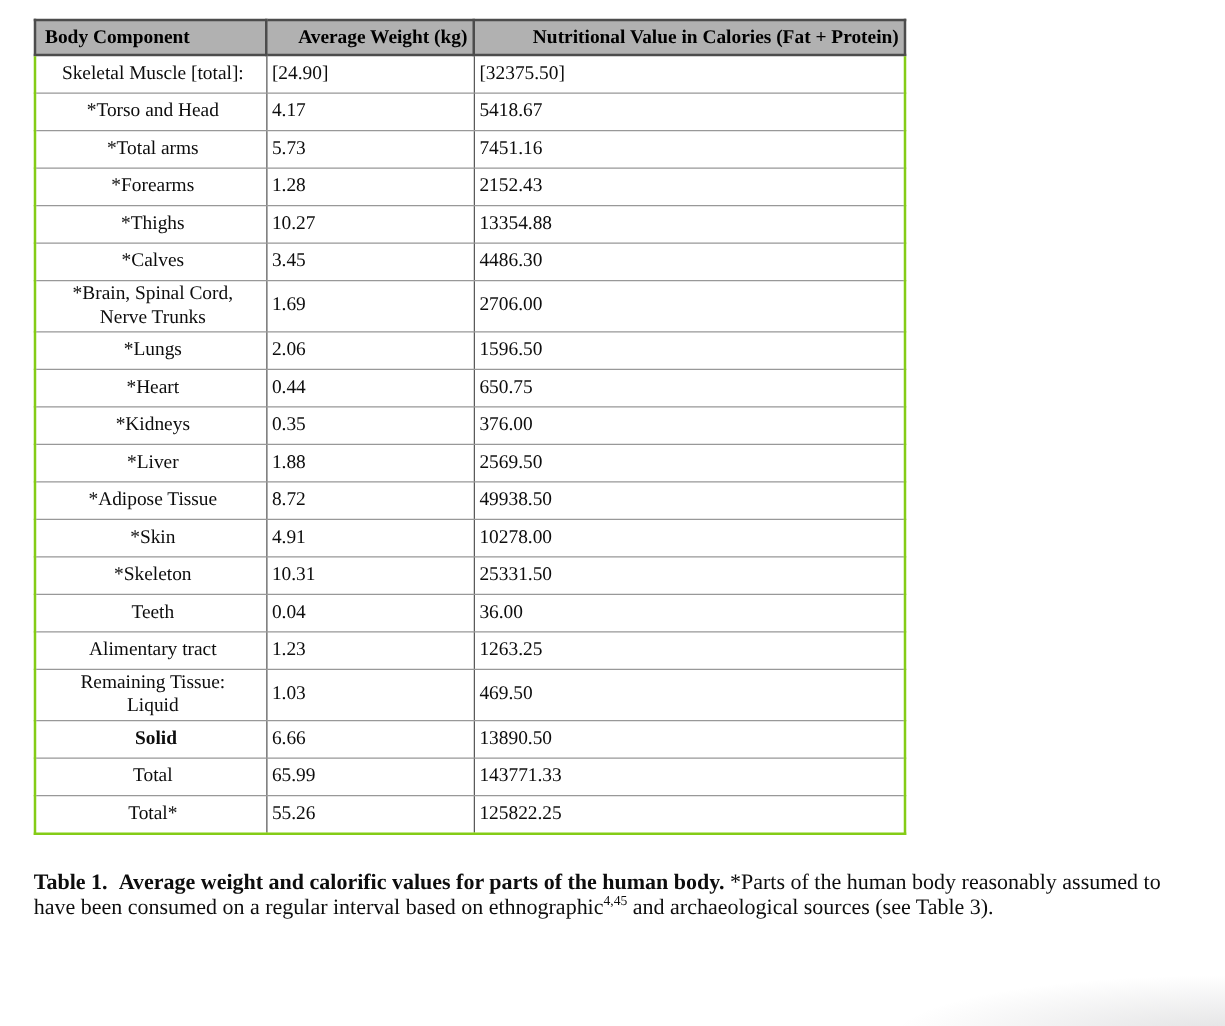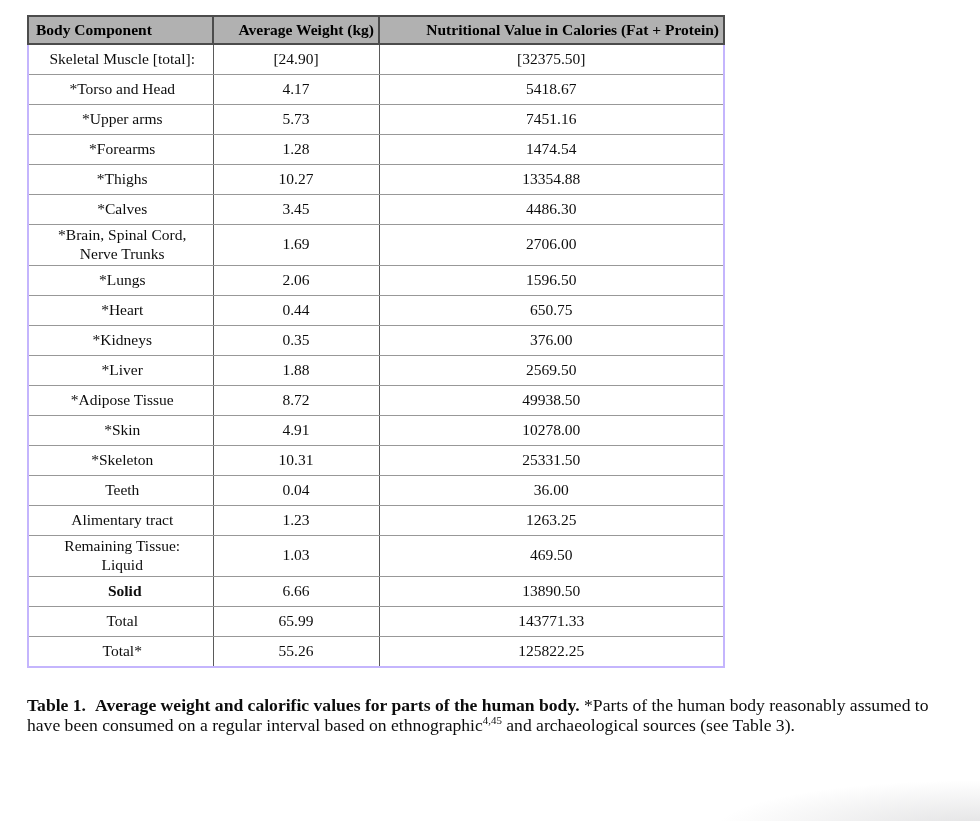--- a/index.html
+++ b/index.html
@@ -17,21 +17,21 @@
   }
   .content {
     position: absolute;
     top: 15px;
     left: 27px;
   }
   table.data-table {
     border-collapse: collapse;
     table-layout: fixed;
     width: 696px;
-    border: 2px solid #c4b5fd;
+    border: 2px solid #84cc16;
   }
   col.c1 { width: 185px; }
   col.c2 { width: 166px; }
   col.c3 { width: 345px; }
   th {
     background: #b1b1b1;
     border: 2px solid #4c4c4c;
     font-size: 15.5px;
     font-weight: bold;
     height: 26px;
@@ -49,21 +49,21 @@
     height: 27px;
     padding: 1px 4px;
     line-height: 1.22;
   }
   td.c-component {
     text-align: center;
     padding-left: 7px;
     white-space: pre-line;
   }
   td.c-component.sub { padding-left: 12px; font-weight: bold; }
-  td.c-weight, td.c-calories { text-align: center; }
+  td.c-weight, td.c-calories { text-align: left; }
   .caption {
     margin: 27px 0 0 0;
     width: 928px;
     font-size: 17.6px;
     line-height: 1.18;
     color: #0d0d0d;
   }
   .cap-label {
     font-weight: bold;
     margin-right: 9px;
@@ -107,28 +107,28 @@
     <td class="c-component">Skeletal Muscle [total]:</td>
     <td class="c-weight">[24.90]</td>
     <td class="c-calories">[32375.50]</td>
   </tr>
         <tr>
     <td class="c-component">*Torso and Head</td>
     <td class="c-weight">4.17</td>
     <td class="c-calories">5418.67</td>
   </tr>
         <tr>
-    <td class="c-component">*Upper arms</td>
+    <td class="c-component">*Total arms</td>
     <td class="c-weight">5.73</td>
     <td class="c-calories">7451.16</td>
   </tr>
         <tr>
     <td class="c-component">*Forearms</td>
     <td class="c-weight">1.28</td>
-    <td class="c-calories">1474.54</td>
+    <td class="c-calories">2152.43</td>
   </tr>
         <tr>
     <td class="c-component">*Thighs</td>
     <td class="c-weight">10.27</td>
     <td class="c-calories">13354.88</td>
   </tr>
         <tr>
     <td class="c-component">*Calves</td>
     <td class="c-weight">3.45</td>
     <td class="c-calories">4486.30</td>

